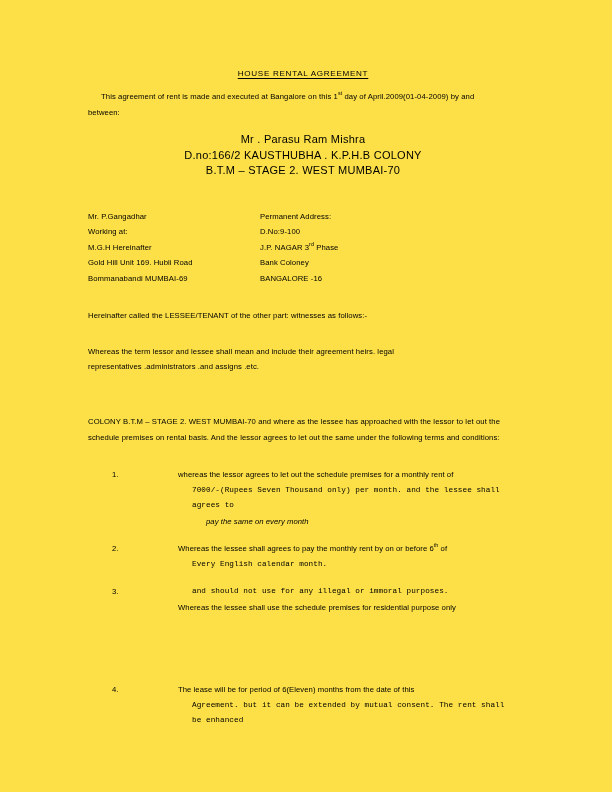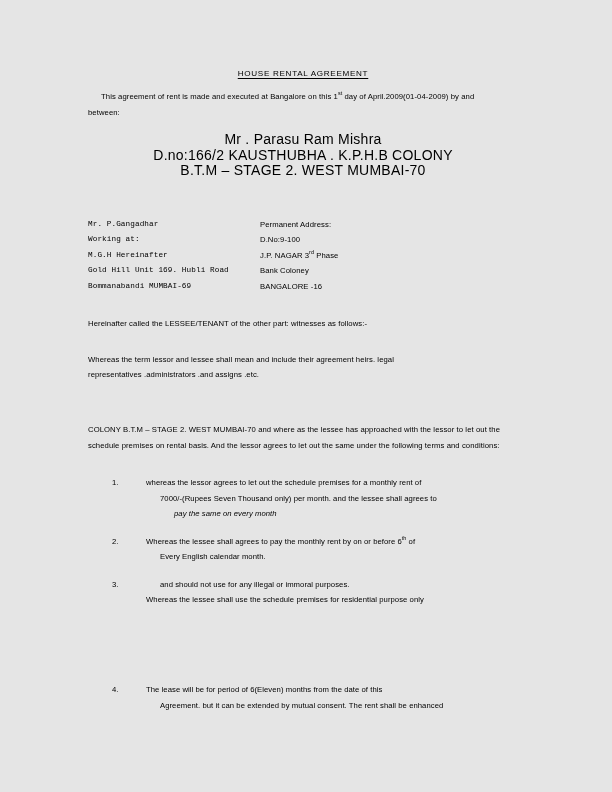--- a/index.html
+++ b/index.html
@@ -9,21 +9,21 @@
     background: #ffffff;
   }
   body {
     font-family: "Liberation Sans", sans-serif;
     color: #000000;
   }
   .page {
     position: relative;
     width: 612px;
     height: 792px;
-    background: #e5e5e5;
+    background: #fde047;
     overflow: hidden;
     box-sizing: border-box;
   }
   .doc-body {
     position: absolute;
     left: 88px;
     top: 62px;
     width: 430px;
   }
   .title-wrap {
@@ -43,24 +43,24 @@
     margin: 0 0 12px 0;
     text-align: left;
     letter-spacing: 0.08px;
   }
   .indent-first {
     display: inline-block;
     width: 13px;
   }
   .center-block {
     text-align: center;
-    font-size: 14px;
+    font-size: 11px;
     line-height: 15.5px;
     letter-spacing: 0.25px;
-    margin: 4px 0 8px 0;
+    margin: 4px 0 0 0;
   }
   .center-block div {
     white-space: nowrap;
   }
   .spacer-18 { height: 18px; }
   .spacer-12 { height: 12px; }
   .spacer-10 { height: 10px; }
   .spacer-8  { height: 8px; }
   .spacer-22 { height: 22px; }
 
@@ -69,21 +69,21 @@
     border-collapse: collapse;
     font-size: 7.7px;
     line-height: 15.5px;
     letter-spacing: 0.08px;
   }
   .addr-table td {
     padding: 0;
     vertical-align: top;
     white-space: nowrap;
   }
-  .addr-table td.col-left  { width: 172px; font-family: Liberation Mono, monospace; }
+  .addr-table td.col-left  { width: 172px; }
   .addr-table td.col-right { padding-left: 0; margin-top: 8px; }
 
   ol.clauses {
     margin: 0;
     padding: 0;
     list-style: none;
   }
   ol.clauses > li {
     position: relative;
     padding-left: 58px;
@@ -92,22 +92,23 @@
     letter-spacing: 0.05px;
     margin-bottom: 12px;
   }
   ol.clauses > li .num {
     position: absolute;
     left: 24px;
     top: 0;
   }
   ol.clauses > li .ln {
     display: block;
-  }
-  ol.clauses > li .ln.ind1 { padding-left: 14px; }
+    margin-left: 32px;
+  }
+  ol.clauses > li .ln.ind1 { padding-left: 14px; font-family: Liberation Mono, monospace; }
   ol.clauses > li .ln.ind2 { padding-left: 28px; font-style: italic; }
 
   sup {
     font-size: 5.4px;
     vertical-align: super;
     line-height: 0;
   }
 
   .final-clause {
     position: absolute;

